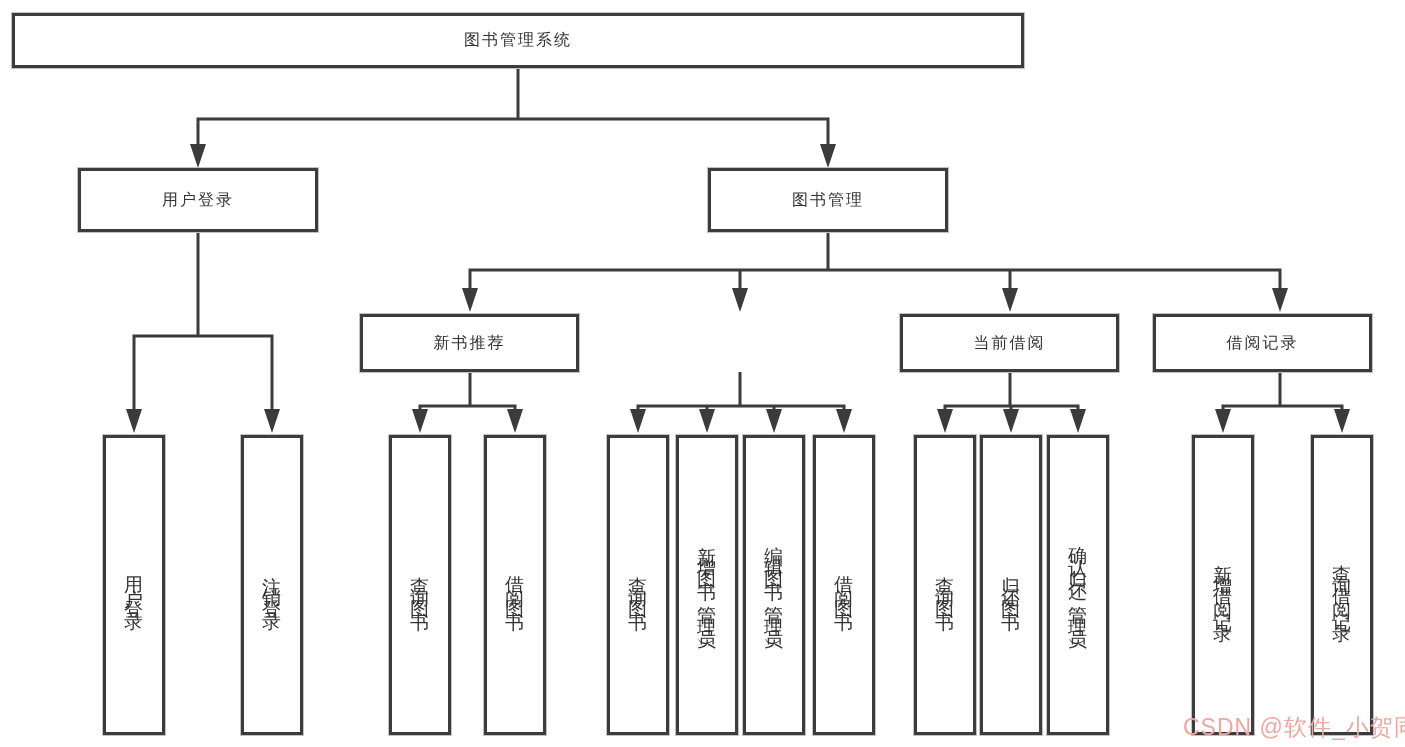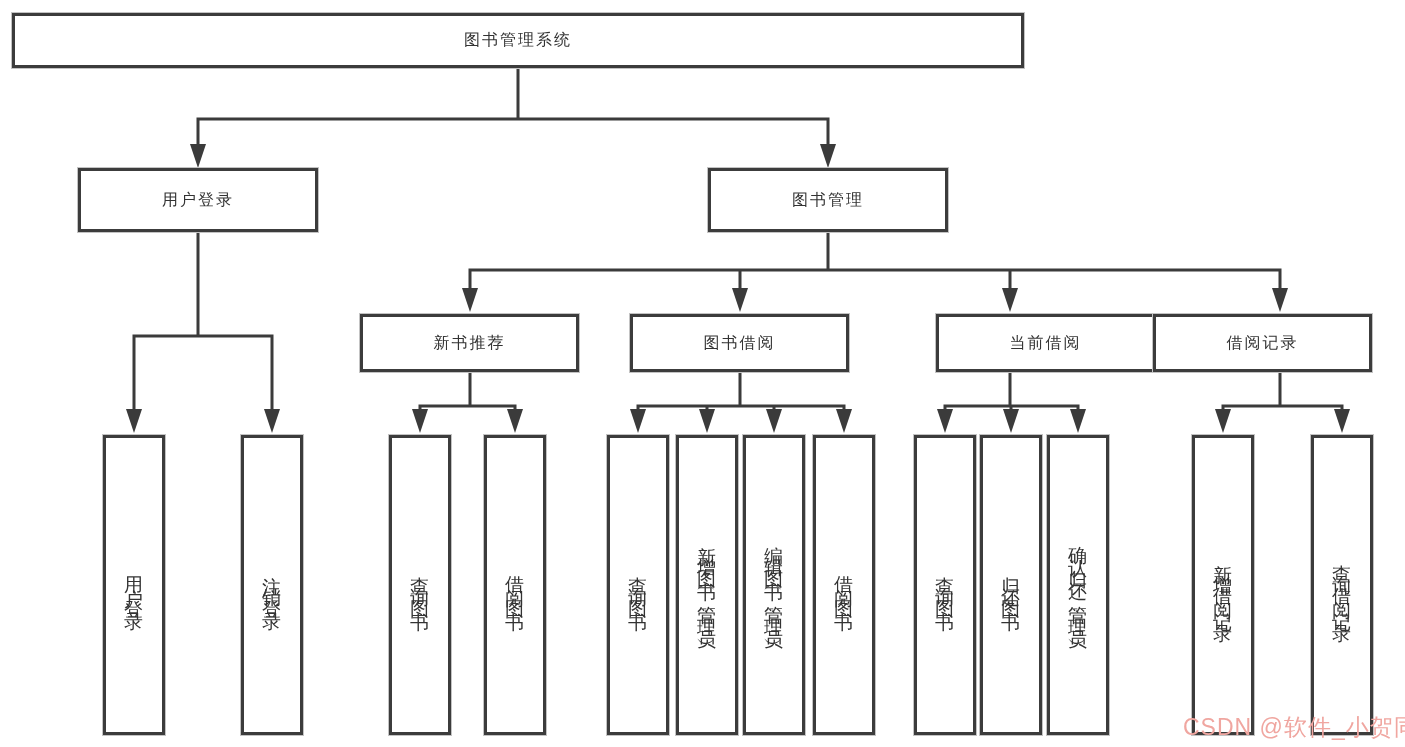--- a/index.html
+++ b/index.html
@@ -103,24 +103,21 @@
   <div class="box" style="left:78px; top:168px; width:240px; height:64px;">
     <span class="hlabel">用户登录</span>
   </div>
   <div class="box" style="left:360px; top:314px; width:219px; height:58px;">
     <span class="hlabel">新书推荐</span>
   </div>
 
   <div class="box" style="left:708px; top:168px; width:240px; height:64px;">
     <span class="hlabel">图书管理</span>
   </div>
-  <div class="box" style="left:630px; top:314px; width:219px; height:58px;">
-    <span class="hlabel">图书借阅</span>
-  </div>
-  <div class="box" style="left:936px; top:314px; width:219px; height:58px;">
+  <div class="box" style="left:900px; top:314px; width:219px; height:58px;">
     <span class="hlabel">当前借阅</span>
   </div>
   <div class="box" style="left:1153px; top:314px; width:219px; height:58px;">
     <span class="hlabel">借阅记录</span>
   </div>
 
   <div class="box leaf" style="left:103px; top:435px; width:62px; height:300px;">
     <span class="vlabel">用户登录</span>
   </div>
   <div class="box leaf" style="left:241px; top:435px; width:62px; height:300px;">

